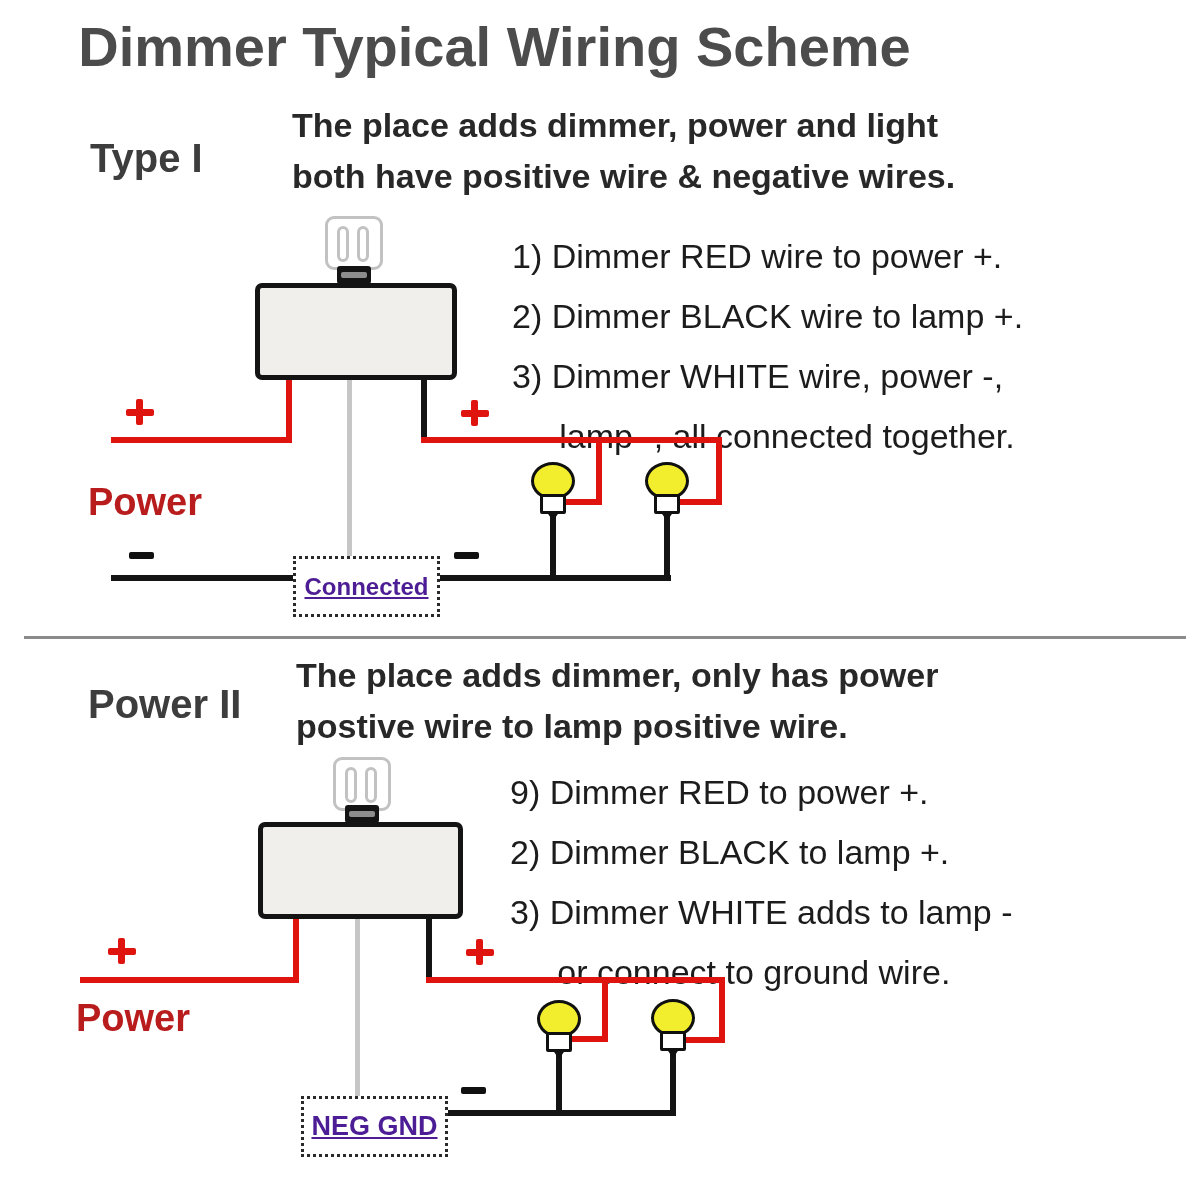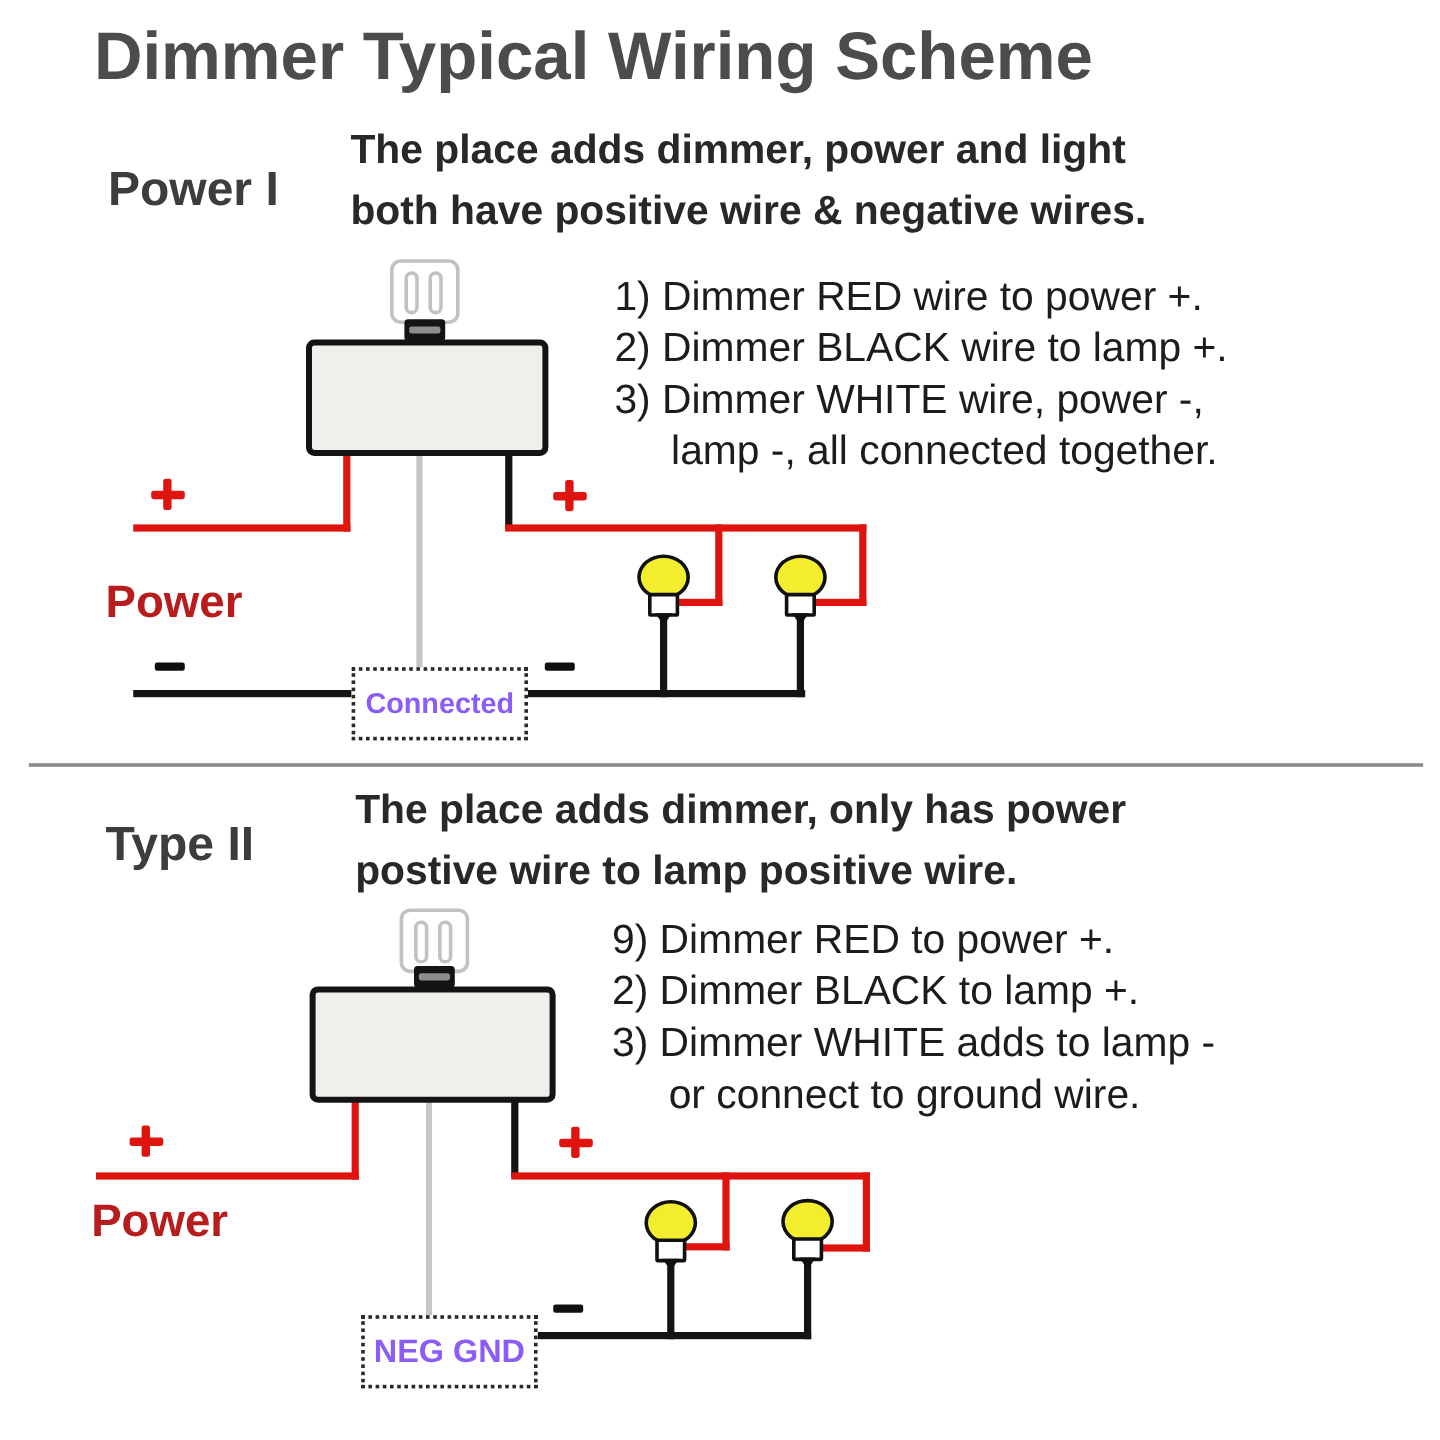--- a/index.html
+++ b/index.html
@@ -37,33 +37,33 @@
   .plus::after{content:"";position:absolute;left:10px;top:0;width:7px;height:26px;
       background:var(--red);border-radius:2px;}
   .minus{position:absolute;width:25px;height:7px;background:#101010;border-radius:2px;z-index:2;}
   
   .title{position:absolute;top:14px;left:0;width:989px;text-align:center;
       font-size:56px;font-weight:bold;color:var(--heading);letter-spacing:0px;}
   .type-label{position:absolute;font-size:40px;font-weight:bold;color:#3d3d3d;}
   .desc{position:absolute;font-size:34px;font-weight:bold;color:#282828;
       line-height:51px;white-space:pre;}
   .instr{position:absolute;font-size:34px;font-weight:normal;color:var(--body);
-      line-height:43px;white-space:pre;}
+      line-height:60px;white-space:pre;}
   .power{position:absolute;font-size:38px;font-weight:bold;color:#b91c1c;}
   .junction{position:absolute;z-index:2;background:#ffffff;border:3px dotted #2a2a2a;
       box-sizing:border-box;display:flex;align-items:center;justify-content:center;
-      font-weight:bold;color:#8b5cf6;}
+      font-weight:bold;color:#4c1d95;text-decoration:underline;}
   .divider{position:absolute;left:24px;top:636px;width:1162px;height:3px;background:#8a8a8a;}
 </style>
 </head>
 <body>
 
 <div class="title">Dimmer Typical Wiring Scheme</div>
 
-<div class="type-label" style="left:90px;top:136px;">Power I</div>
+<div class="type-label" style="left:90px;top:136px;">Type I</div>
 <div class="desc" style="left:292px;top:100px;">The place adds dimmer, power and light
 both have positive wire &amp; negative wires.</div>
 <div class="instr" style="left:512px;top:226px;">1) Dimmer RED wire to power +.
 2) Dimmer BLACK wire to lamp +.
 3) Dimmer WHITE wire, power -,
      lamp -, all connected together.</div>
 
 <div class="knob" style="left:325px;top:216px;">
   <div class="slot s1"></div>
   <div class="slot s2"></div>
@@ -97,21 +97,21 @@
 <div class="wire blk" style="left:550px;top:512px;width:6px;height:69px;"></div>
 <div class="bulb" style="left:645px;top:462px;"></div>
 <div class="bulb-base" style="left:654px;top:494px;"></div>
 <div class="taper" style="left:660px;top:511px;"></div>
 <div class="wire blk" style="left:664px;top:512px;width:6px;height:69px;"></div>
 <div class="minus" style="left:454px;top:552px;"></div>
 <div class="wire blk" style="left:440px;top:575px;width:231px;height:6px;"></div>
 
 <div class="divider"></div>
 
-<div class="type-label" style="left:88px;top:682px;">Type II</div>
+<div class="type-label" style="left:88px;top:682px;">Power II</div>
 <div class="desc" style="left:296px;top:650px;">The place adds dimmer, only has power
 postive wire to lamp positive wire.</div>
 <div class="instr" style="left:510px;top:762px;">9) Dimmer RED to power +.
 2) Dimmer BLACK to lamp +.
 3) Dimmer WHITE adds to lamp -
      or connect to ground wire.</div>
 
 <div class="knob" style="left:333px;top:757px;">
   <div class="slot s1"></div>
   <div class="slot s2"></div>

